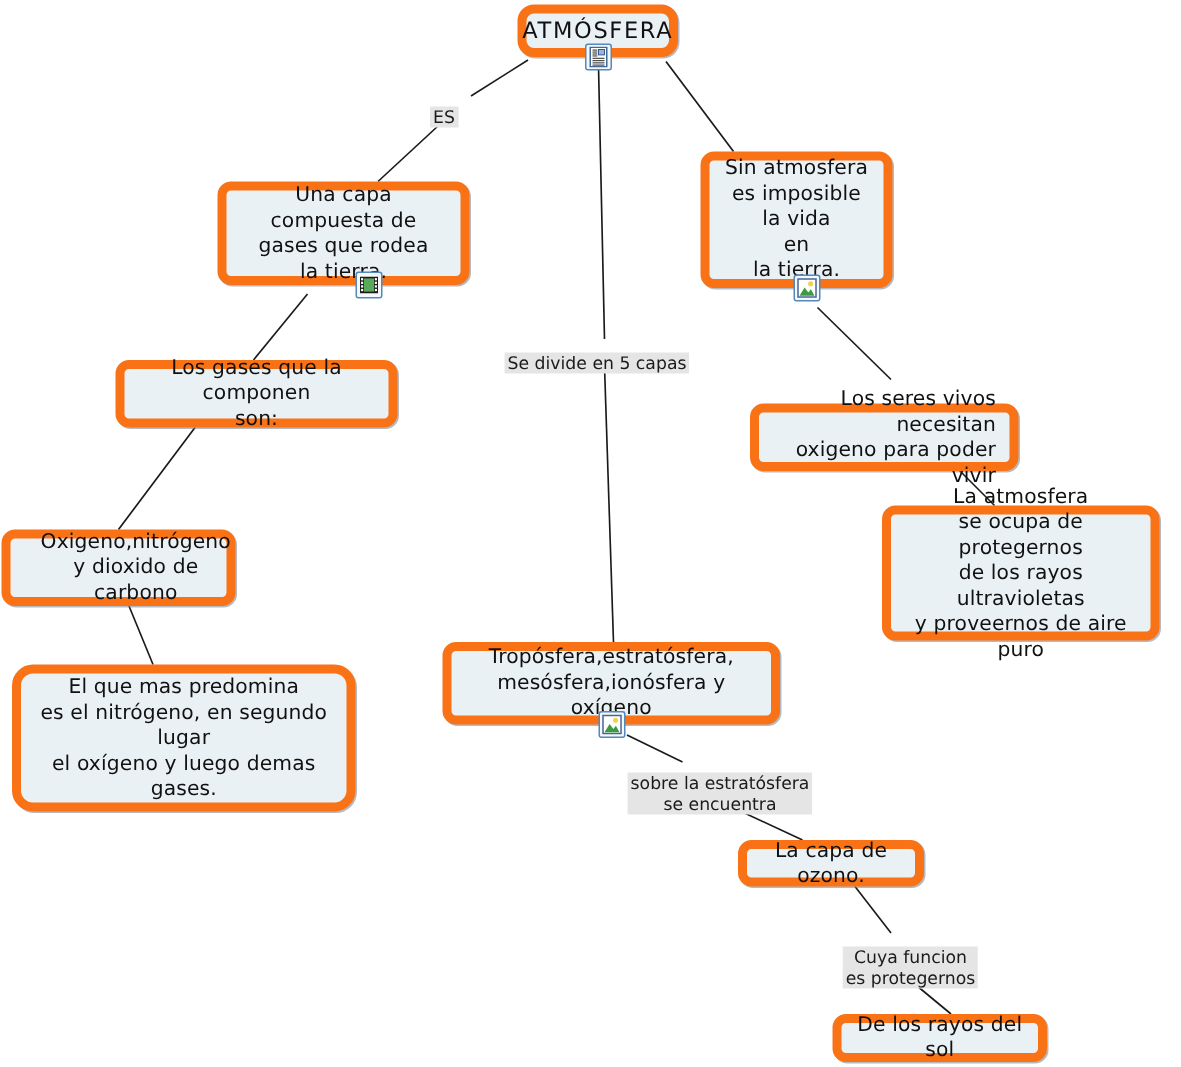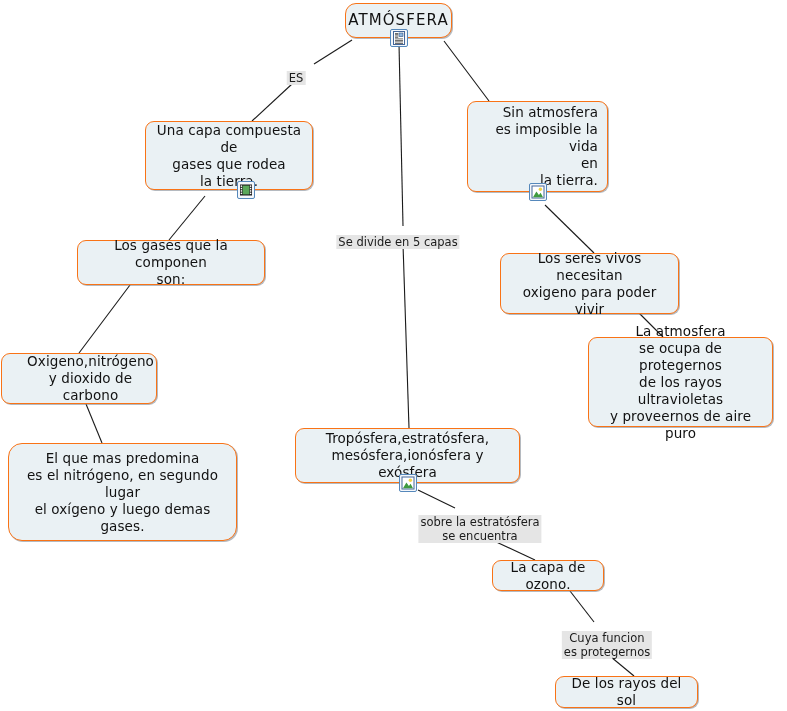--- a/index.html
+++ b/index.html
@@ -22,21 +22,21 @@
     left: 0;
     top: 0;
     width: 787px;
     height: 711px;
     pointer-events: none;
   }
   .node {
     position: absolute;
     box-sizing: border-box;
     background: #eaf1f4;
-    border: 1px solid #f97316;
+    border: 6px solid #f97316;
     border-radius: 9px;
     color: #111111;
     font-family: "DejaVu Sans", sans-serif;
     font-size: 13.5px;
     line-height: 17px;
     text-align: center;
     display: flex;
     align-items: center;
     justify-content: center;
     box-shadow: 1px 1px 0 rgba(120,130,140,0.55);
@@ -122,55 +122,55 @@
           <rect x="1.7" y="2.4" width="1.4" height="1.5" fill="#ffffff"></rect>
           <rect x="10.9" y="2.4" width="1.4" height="1.5" fill="#ffffff"></rect>
           <rect x="1.7" y="4.8" width="1.4" height="1.5" fill="#ffffff"></rect>
           <rect x="10.9" y="4.8" width="1.4" height="1.5" fill="#ffffff"></rect>
           <rect x="1.7" y="7.199999999999999" width="1.4" height="1.5" fill="#ffffff"></rect>
           <rect x="10.9" y="7.199999999999999" width="1.4" height="1.5" fill="#ffffff"></rect>
           <rect x="1.7" y="9.6" width="1.4" height="1.5" fill="#ffffff"></rect>
           <rect x="10.9" y="9.6" width="1.4" height="1.5" fill="#ffffff"></rect>
         </svg>
       </span>
-      <div class="node" style="left: 467px; top: 101px; width: 141px; height: 91px; text-align: right;">Sin atmosfera
+      <div class="node" style="left: 467px; top: 101px; width: 128px; height: 91px;">Sin atmosfera
 es imposible la vida
 en
 la tierra.</div>
       <span class="res-icon" style="left: 528.5px; top: 183px;">
         <svg width="14" height="14" viewBox="0 0 14 14">
           <rect x="1" y="1" width="12" height="12" fill="#ffffff" stroke="#44679a" stroke-width="1"></rect>
           <circle cx="9.4" cy="4.2" r="1.7" fill="#f2d24a"></circle>
           <path d="M2 12.2 L5.4 6.6 L7.9 10 L9.6 7.8 L12 12.2 Z" fill="#3f9a3f"></path>
         </svg>
       </span>
       <div class="node" style="left: 77px; top: 240px; width: 188px; height: 45px;">Los gases que la componen
 son:</div>
-      <div class="node" style="left: 500px; top: 253px; width: 179px; height: 61px;">Los seres vivos necesitan
+      <div class="node" style="left: 500px; top: 269px; width: 179px; height: 45px; text-align: right;">Los seres vivos necesitan
 oxigeno para poder vivir</div>
       <div class="node" style="left: 1px; top: 353px; width: 156px; height: 51px; padding-left: 32px;">Oxigeno,nitrógeno
 y dioxido de carbono</div>
       <div class="node" style="left: 588px; top: 337px; width: 185px; height: 90px;">La atmosfera
 se ocupa de protegernos
 de los rayos ultravioletas
 y proveernos de aire puro</div>
       <div class="node" style="left: 295px; top: 428px; width: 225px; height: 55px;">Tropósfera,estratósfera,
-mesósfera,ionósfera y exósfera</div>
+mesósfera,ionósfera y oxígeno</div>
       <span class="res-icon" style="left: 398.5px; top: 474px;">
         <svg width="14" height="14" viewBox="0 0 14 14">
           <rect x="1" y="1" width="12" height="12" fill="#ffffff" stroke="#44679a" stroke-width="1"></rect>
           <circle cx="9.4" cy="4.2" r="1.7" fill="#f2d24a"></circle>
           <path d="M2 12.2 L5.4 6.6 L7.9 10 L9.6 7.8 L12 12.2 Z" fill="#3f9a3f"></path>
         </svg>
       </span>
       <div class="node" style="left: 8px; top: 443px; width: 229px; height: 98px; border-radius: 14px;">El que mas predomina
 es el nitrógeno, en segundo lugar
 el oxígeno y luego demas
 gases.</div>
-      <div class="node" style="left: 492px; top: 560px; width: 112px; height: 31px;">La capa de ozono.</div>
+      <div class="node" style="left: 492px; top: 560px; width: 124px; height: 31px;">La capa de ozono.</div>
       <div class="node" style="left: 555px; top: 676px; width: 143px; height: 32px;">De los rayos del sol</div>
     </div>
   <div id="labels">
       <div class="edge-label" style="left: 296px; top: 71px; transform: translateX(-50%);">ES</div>
       <div class="edge-label" style="left: 398px; top: 235px; transform: translateX(-50%); text-align: right;">Se divide en 5 capas</div>
       <div class="edge-label" style="left: 480px; top: 515px; transform: translateX(-50%);">sobre la estratósfera
 se encuentra</div>
       <div class="edge-label" style="left: 607px; top: 631px; transform: translateX(-50%);">Cuya funcion
 es protegernos</div>
     </div>

